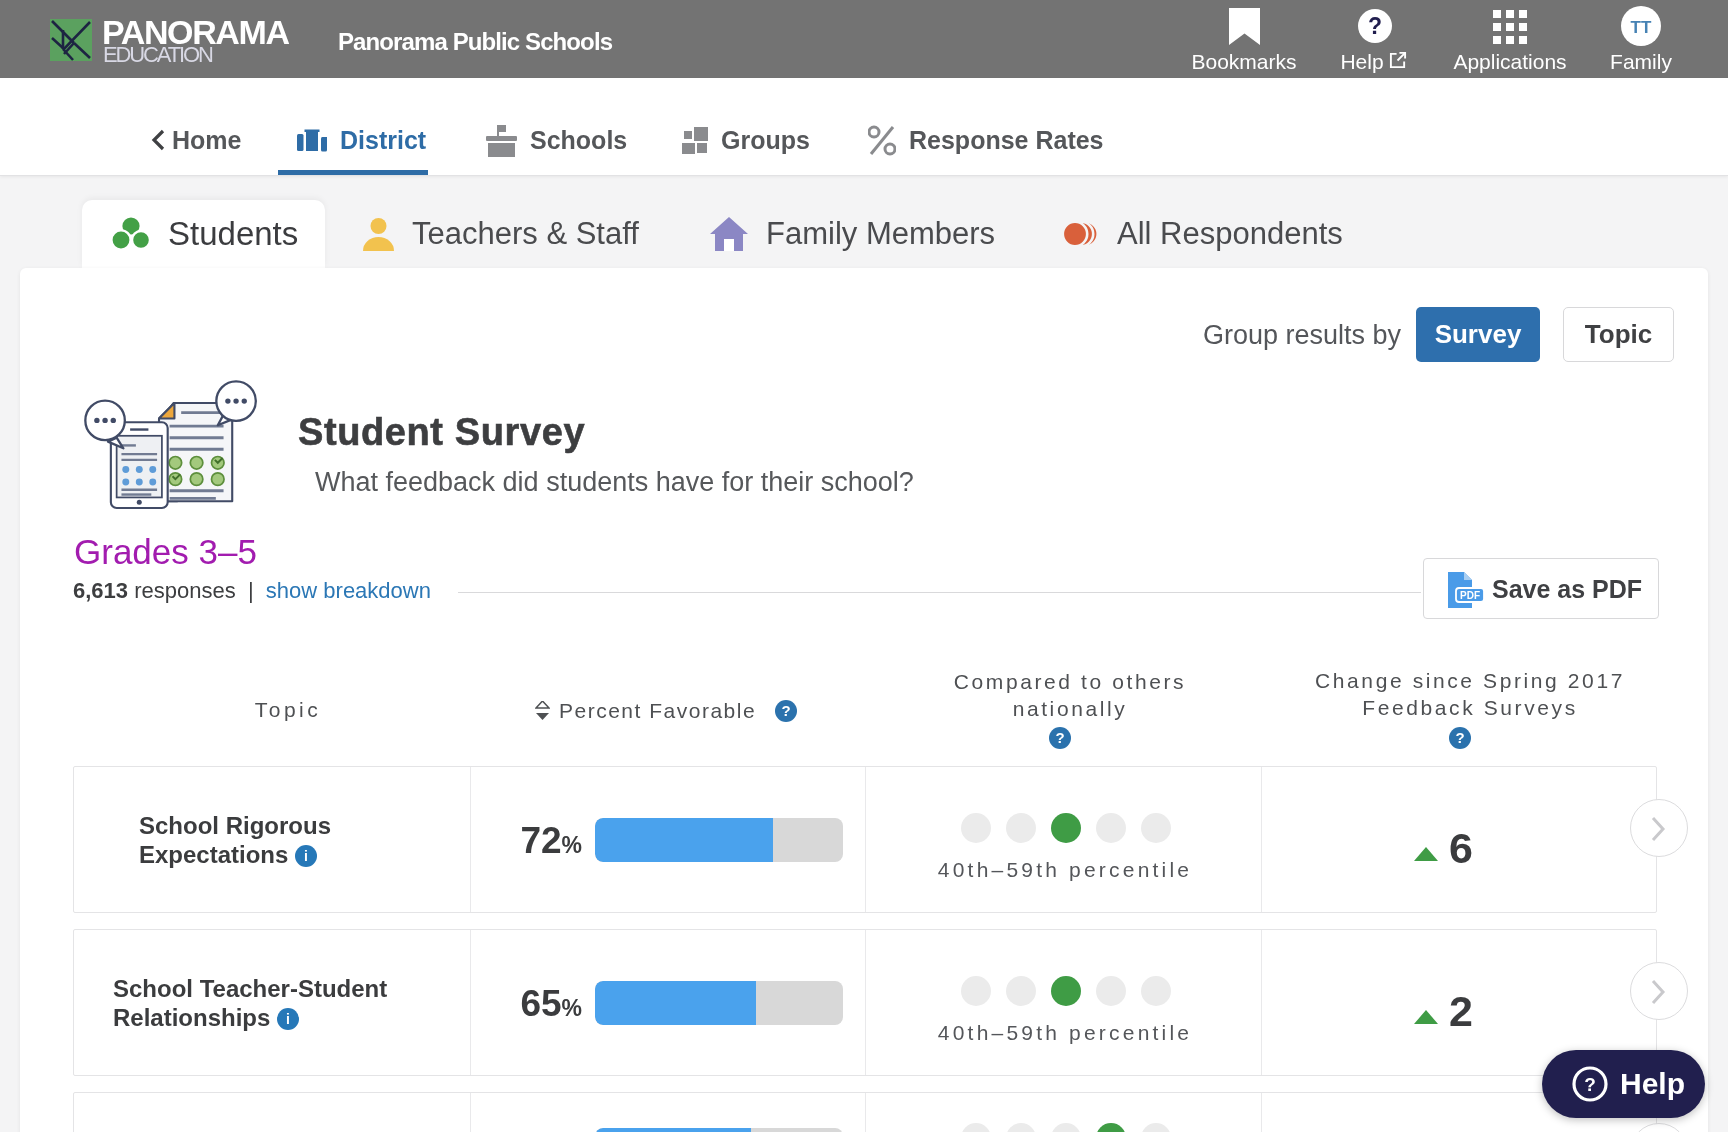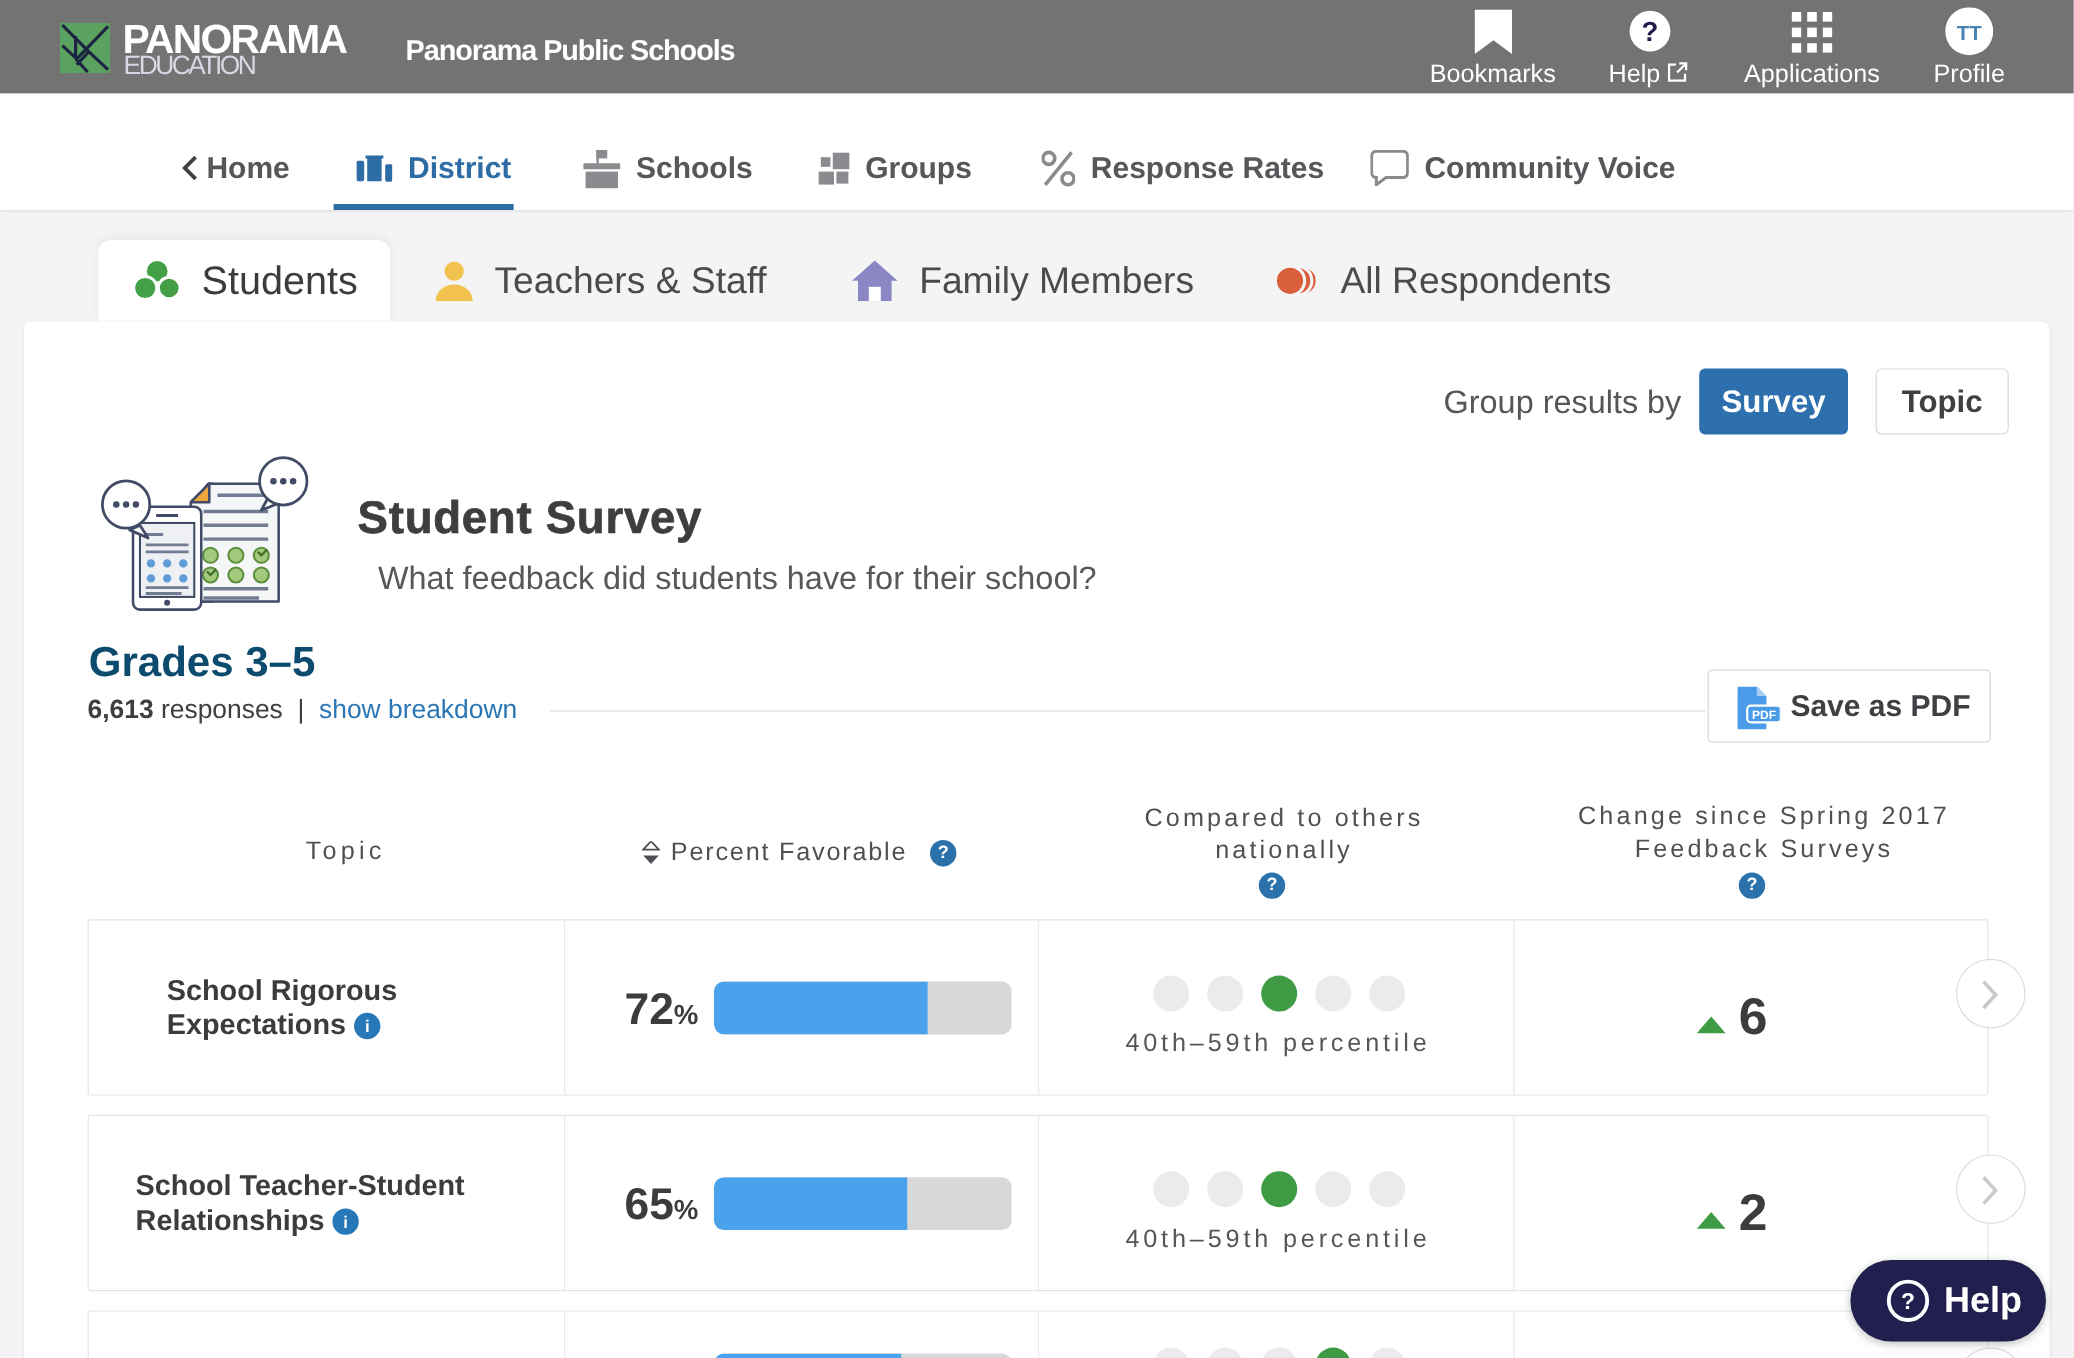--- a/index.html
+++ b/index.html
@@ -24,21 +24,21 @@
 
 #card { position:absolute; left:20px; top:268px; width:1688px; height:900px; background:#fff; border-radius:6px 6px 0 0; box-shadow:0 1px 4px rgba(0,0,0,0.07); }
 
 #groupby-label { position:absolute; left:1203px; top:320px; font-size:27px; color:#54565a; }
 #btn-survey { position:absolute; left:1416px; top:307px; width:124px; height:55px; background:#2e6fad; border-radius:5px; color:#fff; font-size:26px; font-weight:bold; text-align:center; line-height:55px; }
 #btn-topic { position:absolute; left:1563px; top:307px; width:111px; height:55px; background:#fff; border:1px solid #d8d8da; border-radius:5px; color:#3f4043; font-size:26px; font-weight:bold; text-align:center; line-height:53px; }
 
 #illus { position:absolute; left:81px; top:376px; }
 #ss-title { position:absolute; left:298px; top:411px; font-size:38px; font-weight:bold; color:#3d3e40; letter-spacing:0.6px; -webkit-text-stroke:0.6px #3d3e40; }
 #ss-sub { position:absolute; left:299px; top:467px; font-size:27px; color:#56585b;margin-left:16px; }
-#grades { position:absolute; left:74px; top:532px; font-size:35px; color:#0c4a6e;font-weight:bold; }
+#grades { position:absolute; left:74px; top:532px; font-size:35px; color:#a21caf; }
 #resp { position:absolute; left:73px; top:578px; font-size:22px; color:#3d3e40; }
 #resp .lnk { color:#2b77b5; }
 #resp-line { position:absolute; left:458px; top:592px; width:963px; height:1px; background:#d9d9db; }
 #savepdf { position:absolute; left:1423px; top:558px; width:236px; height:61px; background:#fff; border:1px solid #d8d8da; border-radius:4px; }
 #savepdf span { position:absolute; left:68px; top:16px; font-size:25px; font-weight:bold; color:#3f4043; }
 
 .th { position:absolute; font-size:21px; color:#4e5053; text-align:center; }
 .qmark { position:absolute; width:22px; height:22px; border-radius:50%; background:#2b72ad; color:#fff; font-size:15px; font-weight:bold; text-align:center; line-height:22px; }
 
 .row { position:absolute; left:73px; width:1584px; background:#fff; border:1px solid #e4e4e6; border-radius:2px; }
@@ -110,21 +110,21 @@
         <rect x="13" y="26" width="8" height="8"></rect>
         <rect x="26" y="26" width="8" height="8"></rect>
       </g>
     </svg>
   <div class="toplabel" style="left:1444px; width:132px;">Applications</div>
 
   <svg class="topicon" style="left:1621px; top:6px;" width="40" height="40" viewBox="0 0 40 40">
       <circle cx="20" cy="20" r="20" fill="#fff"></circle>
       <text x="20" y="27" font-size="17" font-weight="bold" fill="#4682b4" text-anchor="middle" font-family="Liberation Sans">TT</text>
     </svg>
-  <div class="toplabel" style="left:1575px; width:132px;">Profile</div>
+  <div class="toplabel" style="left:1575px; width:132px;">Family</div>
 </div>
 
 <div id="nav">
   <div class="navitem" style="left:151px;">
     <svg width="14" height="22" viewBox="0 0 14 22" style="margin-right:7px;">
         <path d="M12 2 L3 11 L12 20" stroke="#3f4043" stroke-width="3.2" fill="none"></path>
       </svg>
     Home
   </div>
   <div class="navitem" id="nav-district" style="left:297px; font-weight:bold;">
@@ -162,26 +162,20 @@
   </div>
   <div class="navitem" style="left:868px;">
     <svg width="28" height="31" viewBox="0 0 28 31">
         <g stroke="#8a8b8e" stroke-width="3" fill="none">
           <circle cx="6" cy="7" r="5"></circle>
           <circle cx="22" cy="24" r="5"></circle>
           <path d="M25 2 L3 29"></path>
         </g>
       </svg>
     Response Rates
-  </div>
-  <div class="navitem" style="left:1142px;">
-    <svg width="32" height="30" viewBox="0 0 32 30">
-        <path d="M5 1 h22 a4 4 0 0 1 4 4 v14 a4 4 0 0 1 -4 4 h-14 l-8 6 v-6 h0 a4 4 0 0 1 -4 -4 v-14 a4 4 0 0 1 4 -4 z" stroke="#8a8b8e" stroke-width="2.5" fill="none"></path>
-      </svg>
-    Community Voice
   </div>
   <div id="district-underline"></div>
 </div>
 
 <div id="tabs">
   <div id="tab-students"></div>
   <div class="tabitem" style="left:110px; top:24px; height:68px; color:#3b3c3f; font-size:33px;">
     <svg width="40" height="36" viewBox="0 0 40 36">
         <circle cx="21" cy="10" r="8.6" fill="#43a046"></circle>
         <g fill="#43a046" stroke="#ffffff" stroke-width="2.4">

